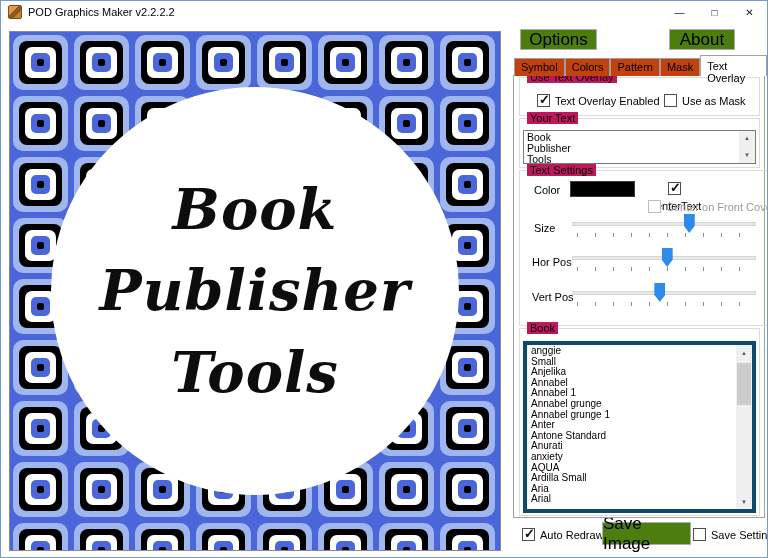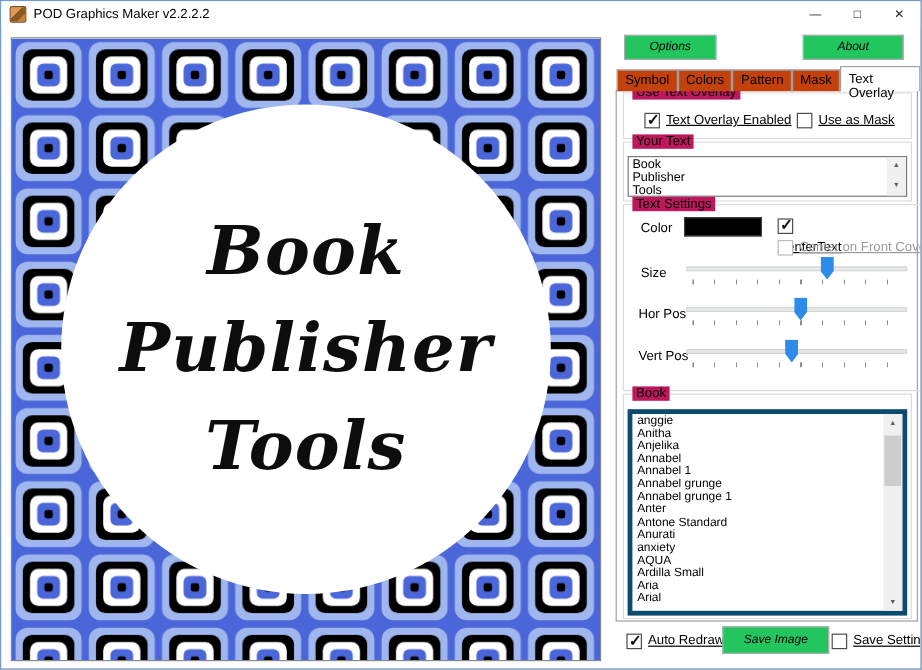--- a/index.html
+++ b/index.html
@@ -24,24 +24,24 @@
   .preview { position:absolute; left:8px; top:30px; width:492px; height:520px;
              border:1px solid #8a8a8a; background:#fff; overflow:hidden; }
   .preview svg { position:absolute; left:0; top:0; }
   .preview-circle { position:absolute; left:41px; top:55px; width:408px; height:408px;
                     background:#fff; border-radius:50%;
                     display:flex; flex-direction:column; align-items:center; justify-content:center; gap:6px; }
   .script-line { font-family:"DejaVu Serif", serif; font-style:italic; font-weight:bold;
                  font-size:56px; line-height:1.35; color:#0d0d0d; letter-spacing:1px; }
 
   
-  .btn { position:absolute; background:#22c55e; border:1px solid #adadad; font-size:10px;
-         display:flex; align-items:center; justify-content:center; cursor:default;font-style:italic; }
-
-  .checkrow { position:absolute; display:flex; align-items:flex-start; gap:5px; white-space:nowrap;text-decoration:underline; }
+  .btn { position:absolute; background:#4d7c0f; border:1px solid #adadad; font-size:17px;
+         display:flex; align-items:center; justify-content:center; cursor:default; }
+
+  .checkrow { position:absolute; display:flex; align-items:center; gap:5px; white-space:nowrap; }
   .checkbox { width:13px; height:13px; background:#fff; border:1px solid #4d4d4d; position:relative; flex:0 0 auto; }
   .checkbox.checked::after { content:"✓"; position:absolute; left:1px; top:-3px;
                              font-size:13px; font-weight:bold; color:#101010; }
   .checkrow.disabled { color:#9b9b9b; }
   .checkrow.disabled .checkbox { border-color:#bdbdbd; }
 
   
   .tabstrip { position:absolute; left:513px; top:54px; height:21px; z-index:3;
               display:flex; align-items:flex-end; }
   .tab { height:18px; padding:2px 6px 0 6px; background:#c2410c; border:1px solid #a0a0a0;
@@ -122,21 +122,21 @@
       <rect width="490" height="518" fill="url(#tile)"></rect>
     </svg>
     <div class="preview-circle">
       <div class="script-line">Book</div>
       <div class="script-line">Publisher</div>
       <div class="script-line">Tools</div>
     </div>
   </div>
 
   <div class="btn" style="left:519px; top:28px; width:77px; height:21px;">Options</div>
-  <div class="btn" style="left:668px; top:28px; width:84px; height:21px;">About</div>
+  <div class="btn" style="left:668px; top:28px; width:66px; height:21px;">About</div>
 
   <div class="tabstrip">
     <div class="tab">Symbol</div>
     <div class="tab">Colors</div>
     <div class="tab">Pattern</div>
     <div class="tab">Mask</div>
     <div class="tab active">Text Overlay</div>
   </div>
 
   <div class="tabpanel">
@@ -205,21 +205,21 @@
         <div class="thumb" style="left: 48%;"></div>
       </div>
     </div>
 
     <div class="groupbox" style="left:5px; top:252px; width:241px; height:188px;">
       <span class="group-label">Book</span>
       <div class="listbox" style="left:3px; top:12px; width:233px; height:172px;">
         <div class="list-items">
 
         <div class="list-item">anggie</div>
-            <div class="list-item">Anitha</div>
+            <div class="list-item">Small</div>
             <div class="list-item">Anjelika</div>
             <div class="list-item">Annabel</div>
             <div class="list-item">Annabel 1</div>
             <div class="list-item">Annabel grunge</div>
             <div class="list-item">Annabel grunge 1</div>
             <div class="list-item">Anter</div>
             <div class="list-item">Antone Standard</div>
             <div class="list-item">Anurati</div>
             <div class="list-item">anxiety</div>
             <div class="list-item">AQUA</div>

